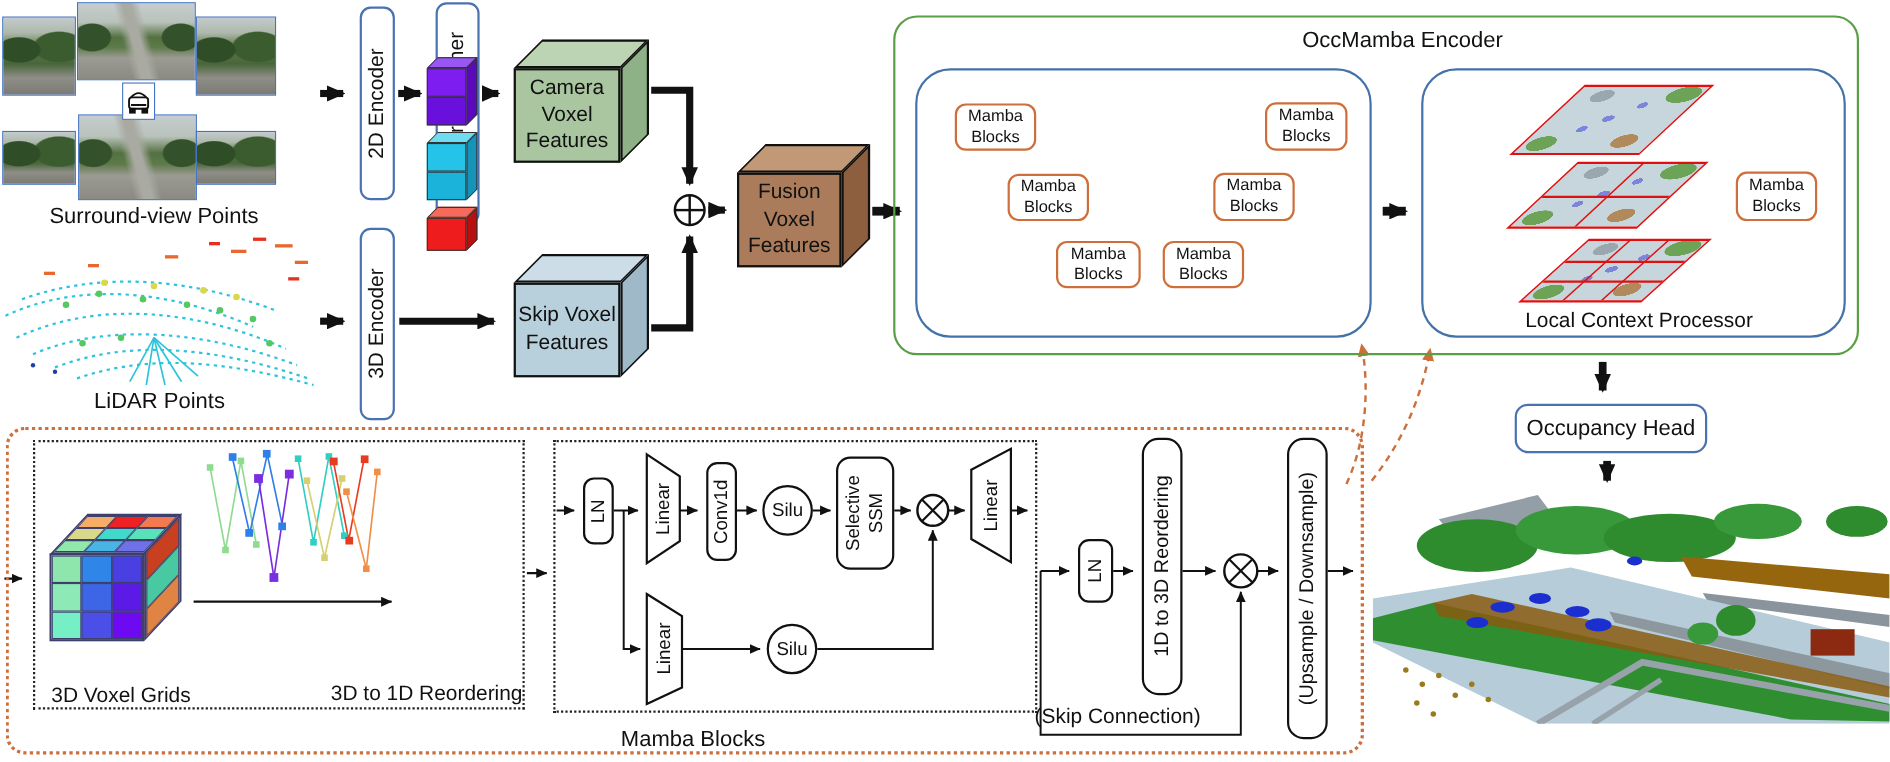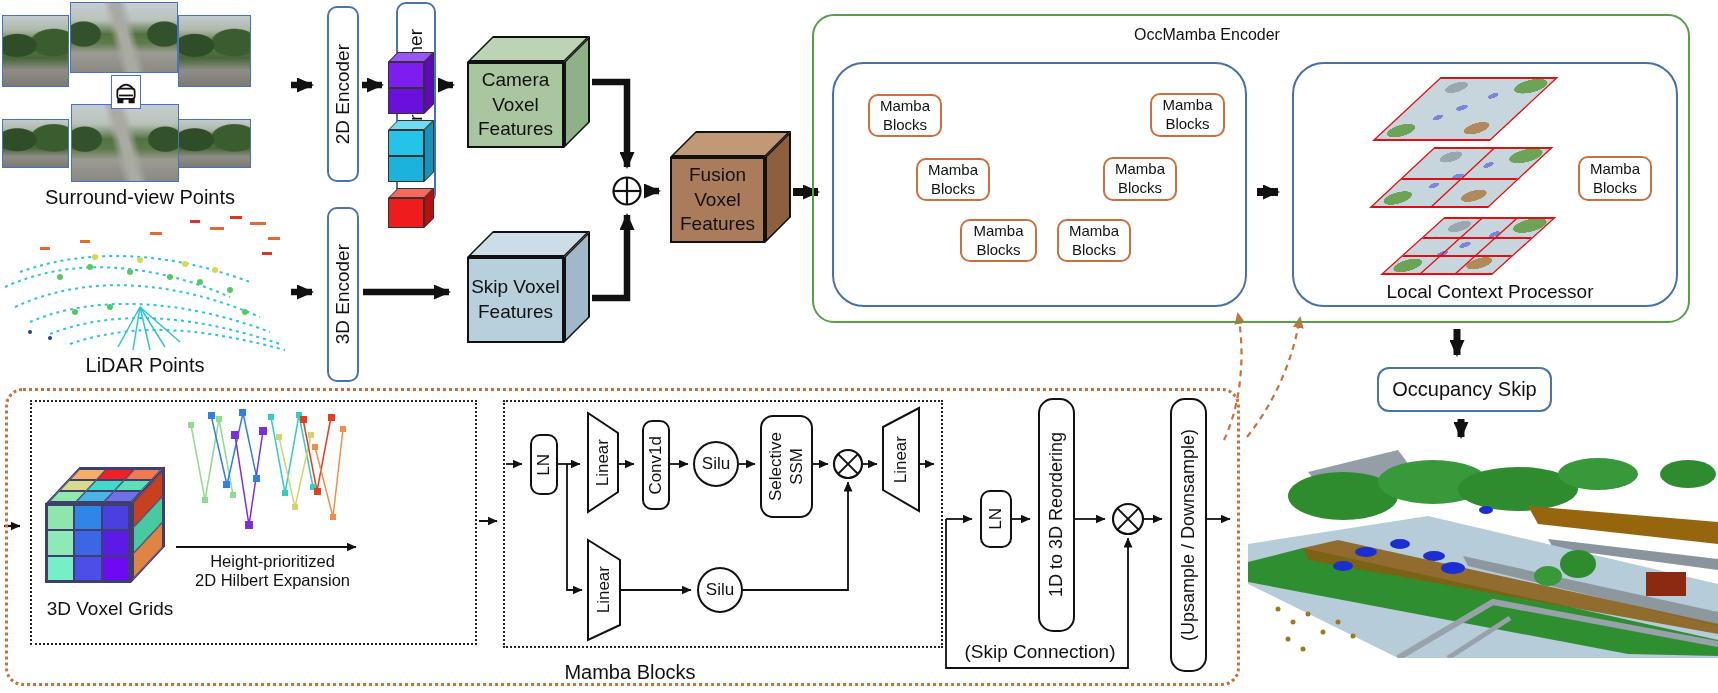--- a/index.html
+++ b/index.html
@@ -266,21 +266,21 @@
     <div class="cface cside" style="left:564px;top:257px;width:26px;height:86px;background:#9fb9c8"></div>
     <div class="cface" style="left:467px;top:257px;width:97px;height:86px;background:#b8cfdc">Skip Voxel Features</div>
   </div>
   <div>
     <div class="cface ctop" style="left:670px;top:131px;width:95px;height:26px;background:#c19977"></div>
     <div class="cface cside" style="left:765px;top:157px;width:26px;height:86px;background:#8d5f3f"></div>
     <div class="cface" style="left:670px;top:157px;width:95px;height:86px;background:#ab7c5b">Fusion Voxel Features</div>
   </div>
 
   <div class="greenbox" style="left:812px;top:14px;width:878px;height:309px"></div>
-  <div class="lbl ctr" style="left:1062px;top:26px;width:290px;font-size:16px">OccMamba Encoder</div>
+  <div class="lbl ctr" style="left:1130px;top:26px;width:290px;font-size:20px">OccMamba Encoder</div>
 
   <div class="bluebox" style="left:832px;top:62px;width:415px;height:245px"></div>
   <div class="mblock" style="left:868px;top:94px;width:74px;height:43px">Mamba Blocks</div>
   <div class="mblock" style="left:916px;top:158px;width:74px;height:43px">Mamba Blocks</div>
   <div class="mblock" style="left:960px;top:219px;width:77px;height:43px">Mamba Blocks</div>
   <div class="mblock" style="left:1057px;top:219px;width:74px;height:43px">Mamba Blocks</div>
   <div class="mblock" style="left:1103px;top:157px;width:74px;height:44px">Mamba Blocks</div>
   <div class="mblock" style="left:1150px;top:93px;width:75px;height:44px">Mamba Blocks</div>
 
   <div class="bluebox" style="left:1292px;top:62px;width:386px;height:245px"></div>
@@ -291,21 +291,21 @@
   </div>
   <div class="plane" style="left:1380px;top:217px;width:112px;height:58px;transform:skewX(-48deg)">
     <div class="gv" style="left:33%"></div>
       <div class="gv" style="left:66%"></div>
     <div class="gh" style="top:33%"></div>
       <div class="gh" style="top:66%"></div>
   </div>
   <div class="mblock" style="left:1578px;top:156px;width:74px;height:45px">Mamba Blocks</div>
   <div class="lbl ctr" style="left:1330px;top:281px;width:320px;font-size:19px">Local Context Processor</div>
 
-  <div class="pill" style="left:1377px;top:367px;width:175px;height:45px;border-width:2.5px;border-radius:12px;font-size:20px">Occupancy Skip</div>
+  <div class="pill" style="left:1377px;top:367px;width:175px;height:45px;border-width:2.5px;border-radius:12px;font-size:20px">Occupancy Head</div>
 
   <svg class="abs" style="left:1248px;top:444px" width="470" height="214" viewBox="0 0 470 214">
     <polygon points="60,28 150,6 165,26 80,52" fill="#939ea6"></polygon>
     <ellipse cx="95" cy="52" rx="55" ry="24" fill="#2e8b2e"></ellipse>
     <ellipse cx="185" cy="38" rx="55" ry="22" fill="#37993a"></ellipse>
     <ellipse cx="270" cy="45" rx="60" ry="22" fill="#2e8b2e"></ellipse>
     <ellipse cx="350" cy="30" rx="40" ry="16" fill="#37993a"></ellipse>
     <ellipse cx="440" cy="30" rx="28" ry="14" fill="#2e8b2e"></ellipse>
     <polygon points="280,62 470,78 470,100 290,80" fill="#96660f"></polygon>
     <polygon points="300,95 470,115 470,126 305,104" fill="#8a949c"></polygon>
@@ -365,21 +365,21 @@
         <div style="background:#2f86e8"></div>
         <div style="background:#4a3fe0"></div>
       <div style="background:#8deab6"></div>
         <div style="background:#3c66e6"></div>
         <div style="background:#5b1ae6"></div>
       <div style="background:#76eec6"></div>
         <div style="background:#4b4fe8"></div>
         <div style="background:#6d0af2"></div>
     </div>
   </div>
-  <div class="lbl ctr" style="left:20px;top:598px;width:180px;font-size:19px">3D Voxel Grids</div>
+  <div class="lbl ctr" style="left:20px;top:622px;width:180px;font-size:19px">3D Voxel Grids</div>
 
   <svg class="abs" style="left:185px;top:405px" width="165" height="145" viewBox="0 0 165 145">
     <g stroke-width="1.5" fill="none">
       <polyline points="6,20 20,95 34,14 48,90" stroke="#8fdb8f"></polyline>
       <polyline points="26,10 42,80 58,8 72,74" stroke="#2f7fe8"></polyline>
       <polyline points="50,30 64,120 78,26" stroke="#7a2ee0"></polyline>
       <polyline points="86,12 100,88 114,10 128,82" stroke="#2fcfc4"></polyline>
       <polyline points="94,32 110,102 126,30" stroke="#d6d070"></polyline>
       <polyline points="118,14 132,86 146,12" stroke="#e83c20"></polyline>
       <polyline points="130,42 148,112 158,24" stroke="#f09048"></polyline>
@@ -404,41 +404,38 @@
         <rect x="107" y="99" width="6" height="6" fill="#d6d070"></rect>
         <rect x="123" y="27" width="6" height="6" fill="#d6d070"></rect>
       <rect x="115" y="11" width="7" height="7" fill="#e83c20"></rect>
         <rect x="129" y="83" width="7" height="7" fill="#e83c20"></rect>
         <rect x="143" y="9" width="7" height="7" fill="#e83c20"></rect>
       <rect x="127" y="39" width="6" height="6" fill="#f09048"></rect>
         <rect x="145" y="109" width="6" height="6" fill="#f09048"></rect>
         <rect x="155" y="21" width="6" height="6" fill="#f09048"></rect>
     </g>
   </svg>
-  <div class="lbl ctr" style="left:180px;top:552px;width:185px;font-size:16.5px;line-height:19px;white-space:normal">
-    <span>Height-prioritized</span><br>
-    <span>2D Hilbert Expansion</span>
-  </div>
 
   <div>
     <div class="sq sqtop" style="left:388px;top:52px;width:36px;height:10px;background:#9a55f5;top:52px"></div>
     <div class="sq sqtop" style="left:388px;top:52px;width:36px;height:10px;background:#9a55f5"></div>
     <div class="sq sqside" style="left:424px;top:62px;width:10px;height:52px;background:#5a0abb"></div>
     <div class="sq" style="left:388px;top:62px;width:36px;height:26px;background:#7d1df0"></div>
     <div class="sq" style="left:388px;top:88px;width:36px;height:26px;background:#6a10dd"></div>
     <div class="dots" style="left:398px;top:112px">...</div>
     <div class="sq sqtop" style="left:388px;top:120px;width:36px;height:10px;background:#6fdcf2"></div>
     <div class="sq sqside" style="left:424px;top:130px;width:10px;height:52px;background:#1593b8"></div>
     <div class="sq" style="left:388px;top:130px;width:36px;height:26px;background:#25c3e8"></div>
     <div class="sq" style="left:388px;top:156px;width:36px;height:26px;background:#1cb3da"></div>
     <div class="dots" style="left:398px;top:180px">...</div>
     <div class="sq sqtop" style="left:388px;top:188px;width:36px;height:10px;background:#f56a5a"></div>
     <div class="sq sqside" style="left:424px;top:198px;width:10px;height:30px;background:#b80f0f"></div>
     <div class="sq" style="left:388px;top:198px;width:36px;height:30px;background:#ee1c1c"></div>
   </div>
+  <div class="lbl rgt" style="left:250px;top:620px;width:225px;font-size:19px">3D to 1D Reordering</div>
 
   <div class="blackdotted" style="left:503px;top:400px;width:440px;height:248px"></div>
 
   <div class="opbox" style="left:530px;top:434px;width:28px;height:61px">
     <span class="vtext">LN</span>
     </div>
   <div class="lbl" style="left:588px;top:413px;width:30px;height:99px;display:flex;align-items:center;justify-content:center">
     <span class="vtext" style="font-size:17px">Linear</span>
     </div>
   <div class="opbox" style="left:642px;top:420px;width:28px;height:90px">
@@ -459,15 +456,15 @@
 
   <div class="opbox" style="left:980px;top:490px;width:32px;height:58px">
     <span class="vtext">LN</span>
     </div>
   <div class="opbox" style="left:1038px;top:398px;width:37px;height:234px;border-radius:15px">
     <span class="vtext" style="font-size:18px">1D to 3D Reordering</span>
     </div>
   <div class="opbox" style="left:1170px;top:398px;width:37px;height:274px;border-radius:15px">
     <span class="vtext" style="font-size:18px">(Upsample / Downsample)</span>
     </div>
-  <div class="lbl ctr" style="left:950px;top:641px;width:180px;font-size:19px">(Skip Connection)</div>
+  <div class="lbl ctr" style="left:926px;top:641px;width:180px;font-size:19px">(Skip Connection)</div>
 
 </div>
 
 </body></html>

